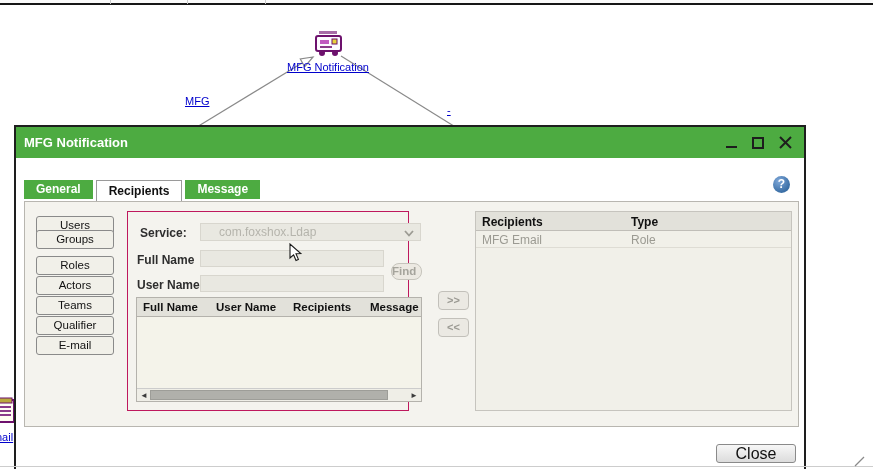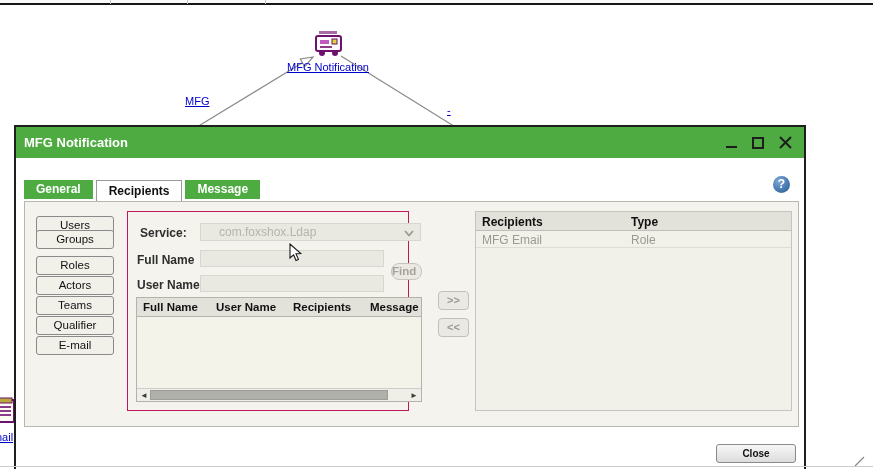--- a/index.html
+++ b/index.html
@@ -89,21 +89,21 @@
           border:1px solid #c6c4be; background:#f1f0e9; }
   .rcpt-head { position:absolute; left:0; top:0; right:0; height:19px; background:#e2e1da;
                border-bottom:1px solid #c0beb8; }
   .rcpt-head span { position:absolute; top:3px; font-size:12px; font-weight:bold; color:#111; }
   .rcpt-row { position:absolute; left:0; top:19px; right:0; height:17px;
               border-bottom:1px solid #dedcd4; }
   .rcpt-row span { position:absolute; top:2px; font-size:12px; color:#9b9a92; }
 
   .close-btn { position:absolute; left:700px; top:317px; width:80px; height:19px;
                background:linear-gradient(#f7f7f7,#dcdcdc); border:1px solid #8a8a8a;
-               border-radius:3px; font-size:10px; font-weight:bold; color:#111;
+               border-radius:3px; font-size:16px; font-weight:normal; color:#111;
                text-align:center; line-height:17px; }
 
   
   .bottom-line { position:absolute; left:0; top:466px; width:873px; height:1px; background:#cdcdcd; z-index:6; }
   #resize-grip { position:absolute; left:852px; top:455px; z-index:7; }
   #cursor { position:absolute; left:289px; top:243px; z-index:30; }
 </style>
 </head>
 <body>
 

